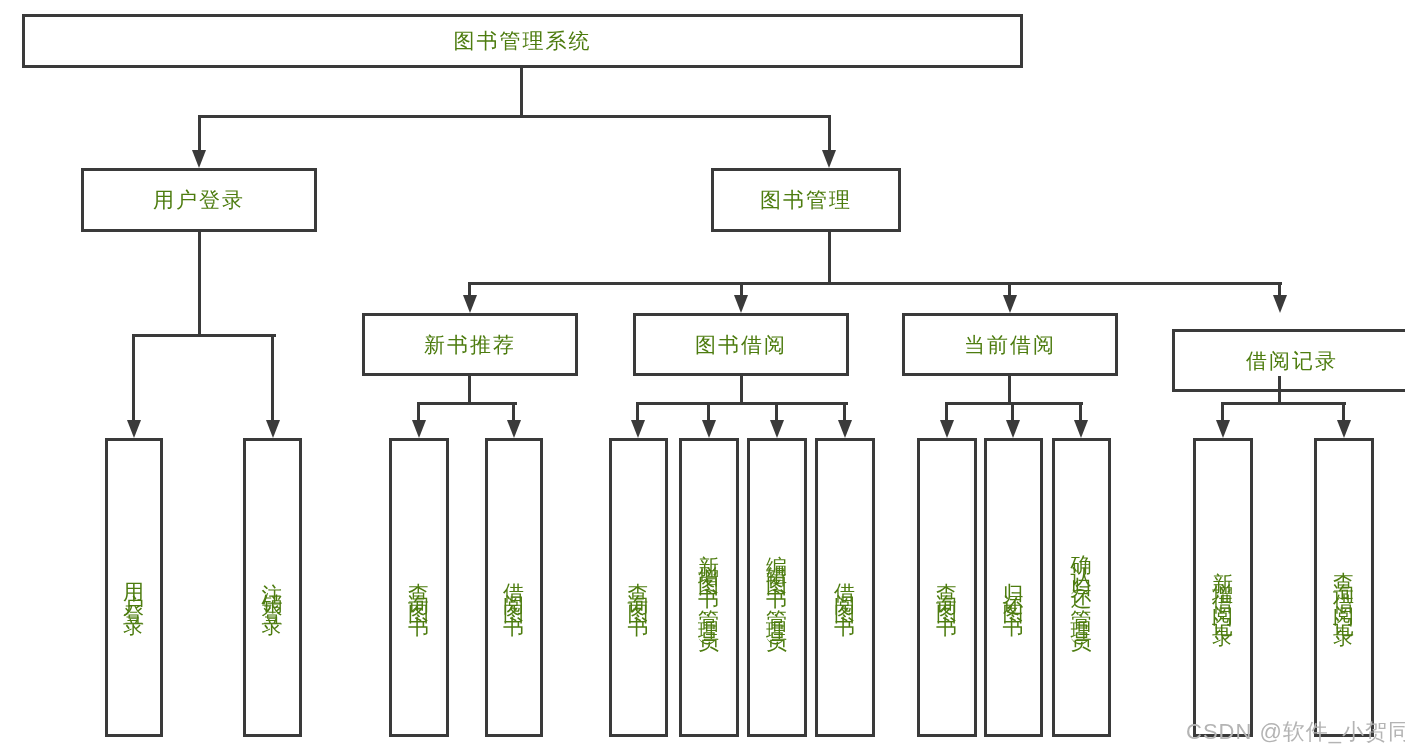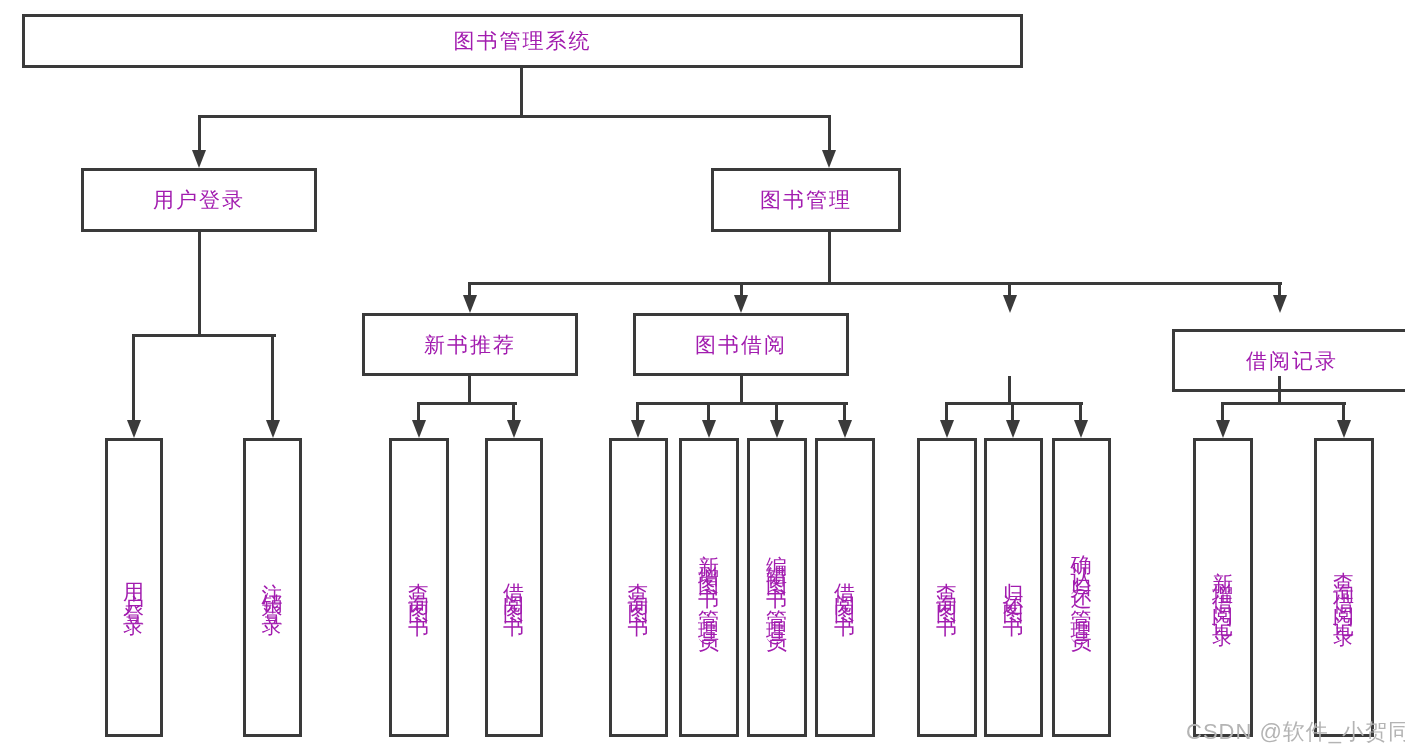--- a/index.html
+++ b/index.html
@@ -3,21 +3,21 @@
 <meta charset="utf-8">
 <style>
   html,body{margin:0;padding:0;background:#ffffff;}
   .canvas{
     position:relative;width:1405px;height:747px;background:#ffffff;overflow:hidden;
     font-family:"Liberation Sans","DejaVu Sans",sans-serif;
   }
   .box{
     position:absolute;box-sizing:border-box;background:#ffffff;
     border:3px solid #3a3a3a;display:flex;align-items:center;justify-content:center;
-    color:#a21caf;font-size:21px;letter-spacing:2px;white-space:nowrap;
+    color:#4d7c0f;font-size:21px;letter-spacing:2px;white-space:nowrap;
   }
   .vbox span{
     writing-mode:vertical-rl;text-orientation:mixed;
     letter-spacing:11px;line-height:1;font-size:21px;
   }
   .vline,.hline{position:absolute;background:#3a3a3a;}
   .vline{width:3px;}
   .hline{height:3px;}
   .arrow{
     position:absolute;width:0;height:0;
@@ -59,20 +59,21 @@
   <div class="vline" style="left:740px;top:282px;height:16px;"></div>
   <div class="vline" style="left:1008px;top:282px;height:16px;"></div>
   <div class="vline" style="left:1278px;top:282px;height:16px;"></div>
   <div class="arrow" style="left:463px;top:295px;"></div>
   <div class="arrow" style="left:734px;top:295px;"></div>
   <div class="arrow" style="left:1003px;top:295px;"></div>
   <div class="arrow" style="left:1273px;top:295px;"></div>
 
   <div class="box" style="left:633px;top:313px;width:216px;height:63px;">图书借阅</div>
   <div class="box" style="left:362px;top:313px;width:216px;height:63px;">新书推荐</div>
+  <div class="box" style="left:902px;top:313px;width:216px;height:63px;">当前借阅</div>
   <div class="box" style="left:1172px;top:329px;width:240px;height:63px;">借阅记录</div>
 
   <div class="vline" style="left:468px;top:376px;height:28px;"></div>
   <div class="hline" style="left:417px;top:402px;width:100px;"></div>
   <div class="vline" style="left:417px;top:402px;height:20px;"></div>
   <div class="vline" style="left:512px;top:402px;height:20px;"></div>
   <div class="arrow" style="left:412px;top:420px;"></div>
   <div class="arrow" style="left:507px;top:420px;"></div>
 
   <div class="vline" style="left:740px;top:376px;height:28px;"></div>

